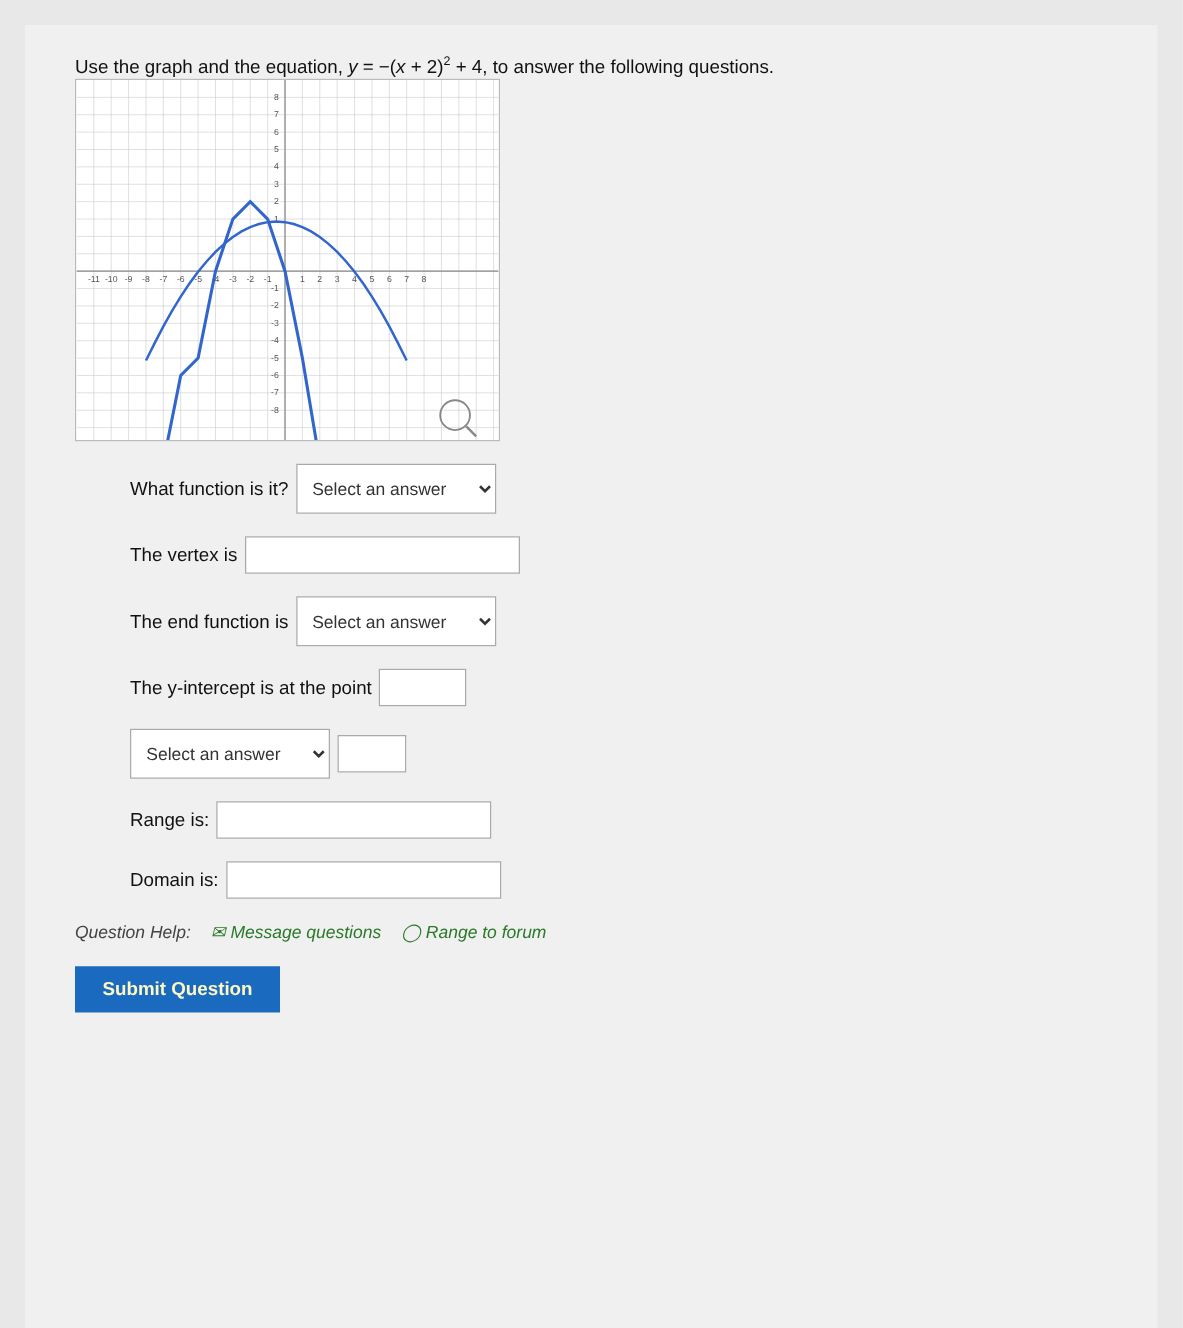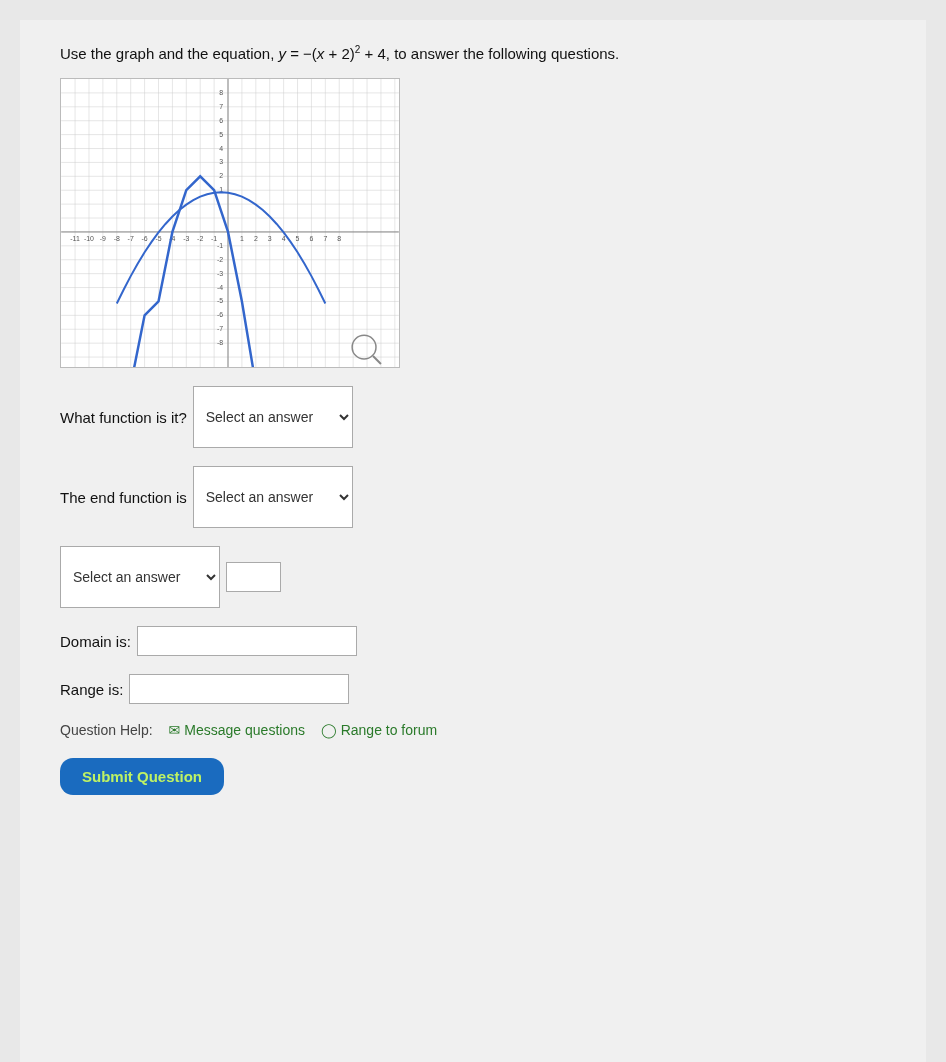--- a/index.html
+++ b/index.html
@@ -13,21 +13,21 @@
       padding: 20px;
     }
     .page-container {
       background: #f0f0f0;
       width: 946px;
       min-height: 1062px;
       padding: 24px 40px 40px 40px;
     }
     .instruction-text {
       font-size: 15px;
-      margin-bottom: 16px;
+      margin-bottom: 1px;
       color: #111;
     }
     .graph-container {
       width: 340px;
       height: 290px;
       background: #fff;
       border: 1px solid #bbb;
       margin-bottom: 18px;
       position: relative;
       overflow: hidden;
@@ -35,30 +35,31 @@
     svg.graph-svg {
       width: 100%;
       height: 100%;
     }
     .question-row {
       display: flex;
       align-items: center;
       margin-bottom: 18px;
       flex-wrap: wrap;
       gap: 6px;
+      margin-left: 44px;
     }
     .question-label {
       font-size: 15px;
       color: #111;
       white-space: nowrap;
     }
     .answer-select {
       border: 1px solid #aaa;
       background: #fff;
-      padding: 21px 8px;
+      padding: 10px 8px;
       font-size: 14px;
       cursor: pointer;
       min-width: 160px;
       appearance: auto;
       color: #333;
     }
     .answer-input {
       border: 1px solid #aaa;
       background: #fff;
       padding: 4px 8px;
@@ -77,38 +78,39 @@
     .answer-input-xsmall {
       width: 55px;
     }
     .help-row {
       display: flex;
       align-items: center;
       gap: 16px;
       margin-bottom: 20px;
       font-size: 14px;
       color: #444;
+      font-style: italic;
     }
     .help-link {
       color: #2a7a2a;
       text-decoration: none;
       display: flex;
       align-items: center;
       gap: 4px;
       cursor: pointer;
     }
     .submit-btn {
       background: #1a6bbf;
-      color: #bef264;
+      color: #fef9c3;
       border: none;
       padding: 10px 22px;
       font-size: 15px;
       font-weight: bold;
       cursor: pointer;
-      border-radius: 13px;
+      border-radius: 0;
     }
     sup { font-size: 10px; vertical-align: super; }
   </style>
 </head>
 <body>
 
 <div class="page-container">
   
   <p class="instruction-text">
     Use the graph and the equation, <em>y</em> = −(<em>x</em> + 2)<sup>2</sup> + 4, to answer the following questions.
@@ -276,56 +278,64 @@
     <select class="answer-select">
       <option value="">Select an answer</option>
       <option value="quadratic">Quadratic</option>
       <option value="linear">Linear</option>
       <option value="cubic">Cubic</option>
       <option value="absolute">Absolute Value</option>
     </select>
   </div>
 
   
+  <div class="question-row">
+    <span class="question-label">The vertex is</span>
+    <input class="answer-input answer-input-wide" type="text" style="">
+  </div>
 
   
   <div class="question-row">
     <span class="question-label">The end function is</span>
     <select class="answer-select">
       <option value="">Select an answer</option>
       <option value="up-up">Both ends go up</option>
       <option value="down-down">Both ends go down</option>
       <option value="up-down">Left up, right down</option>
       <option value="down-up">Left down, right up</option>
     </select>
   </div>
 
   
 
   
+  <div class="question-row">
+    <span class="question-label">The y-intercept is at the point</span>
+    <input class="answer-input answer-input-small" type="text" style="">
+  </div>
 
   
   <div class="question-row">
     <select class="answer-select">
       <option value="">Select an answer</option>
       <option value="maximum">Maximum</option>
       <option value="minimum">Minimum</option>
     </select>
     <input class="answer-input answer-input-xsmall" type="text" style="">
   </div>
 
   
   <div class="question-row">
+    <span class="question-label">Range is:</span>
+    <input class="answer-input answer-input-wide" type="text" style="">
+  </div>
+
+  
+  <div class="question-row">
     <span class="question-label">Domain is:</span>
-    <input class="answer-input answer-input-wide" type="text" style="">
-  </div>
-
-  
-  <div class="question-row">
-    <span class="question-label">Range is:</span>
     <input class="answer-input answer-input-wide" type="text" style="">
   </div>
 
   
   <div class="help-row">
     <span>Question Help:</span>
     <a class="help-link" href="#">
       <span>✉</span>
       <span>Message questions</span>
     </a>

